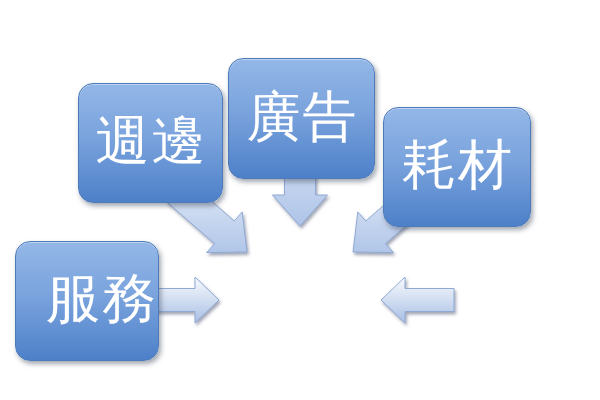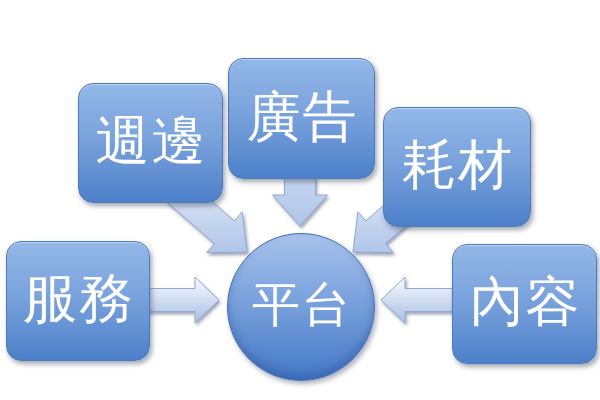--- a/index.html
+++ b/index.html
@@ -37,21 +37,21 @@
     box-shadow: 2px 3px 5px rgba(70, 80, 100, 0.45),
                 inset 0 -5px 10px rgba(35, 70, 140, 0.35);
     font-size: 48px;
   }
   .node span { letter-spacing: 2px; text-indent: 2px; line-height: 1; padding-bottom: 4px; }
 
   
   .pos-top        { left: 228px; top: 10px;  width: 145px; height: 119px; margin-top: 48px; }
   .pos-upper-left { left: 78px;  top: 83px;  width: 143px; height: 118px; }
   .pos-upper-right{ left: 383px; top: 88px;  width: 146px; height: 118px; margin-top: 19px; }
-  .pos-left       { left: 6px;   top: 241px; width: 142px; height: 118px; }
+  .pos-left       { left: 15px;   top: 241px; width: 142px; height: 118px; justify-content: flex-end; }
   .pos-right      { left: 452px; top: 244px; width: 143px; height: 118px; }
   .pos-center     { left: 227px; top: 233px; width: 146px; height: 146px; }
 </style>
 </head>
 <body>
 
 <div class="stage">
 
   <svg class="arrows-layer" viewBox="0 0 600 400" xmlns="http://www.w3.org/2000/svg">
     <defs>
@@ -91,21 +91,15 @@
   </div>
 
   <div class="node box pos-upper-right">
     <span>耗材</span>
   </div>
 
   <div class="node box pos-left">
     <span>服務</span>
   </div>
 
-  <div class="node box pos-right">
-    <span>內容</span>
-  </div>
 
-  <div class="node circle pos-center">
-    <span>平台</span>
-  </div>
 
 </div>
 
 </body></html>

